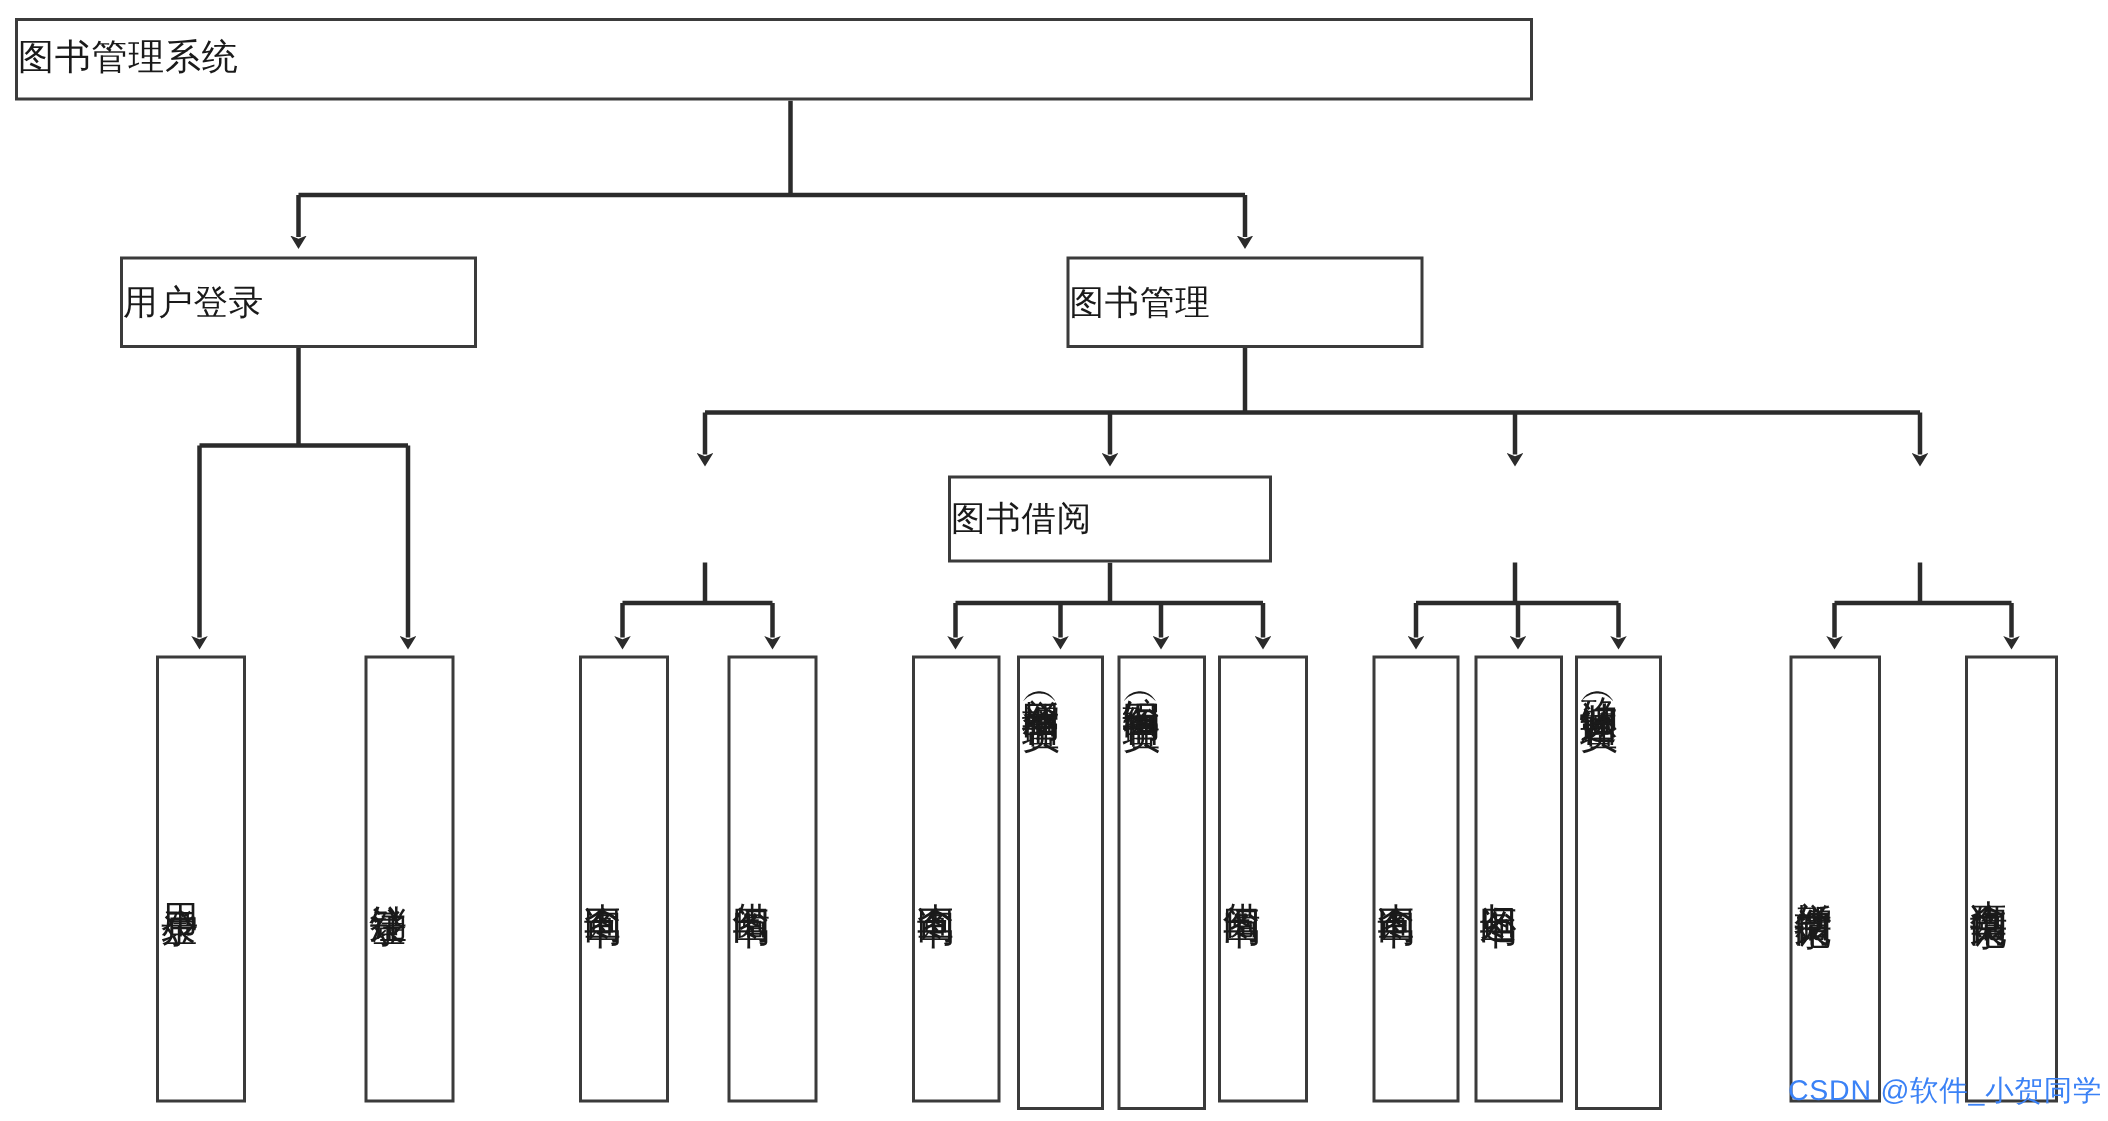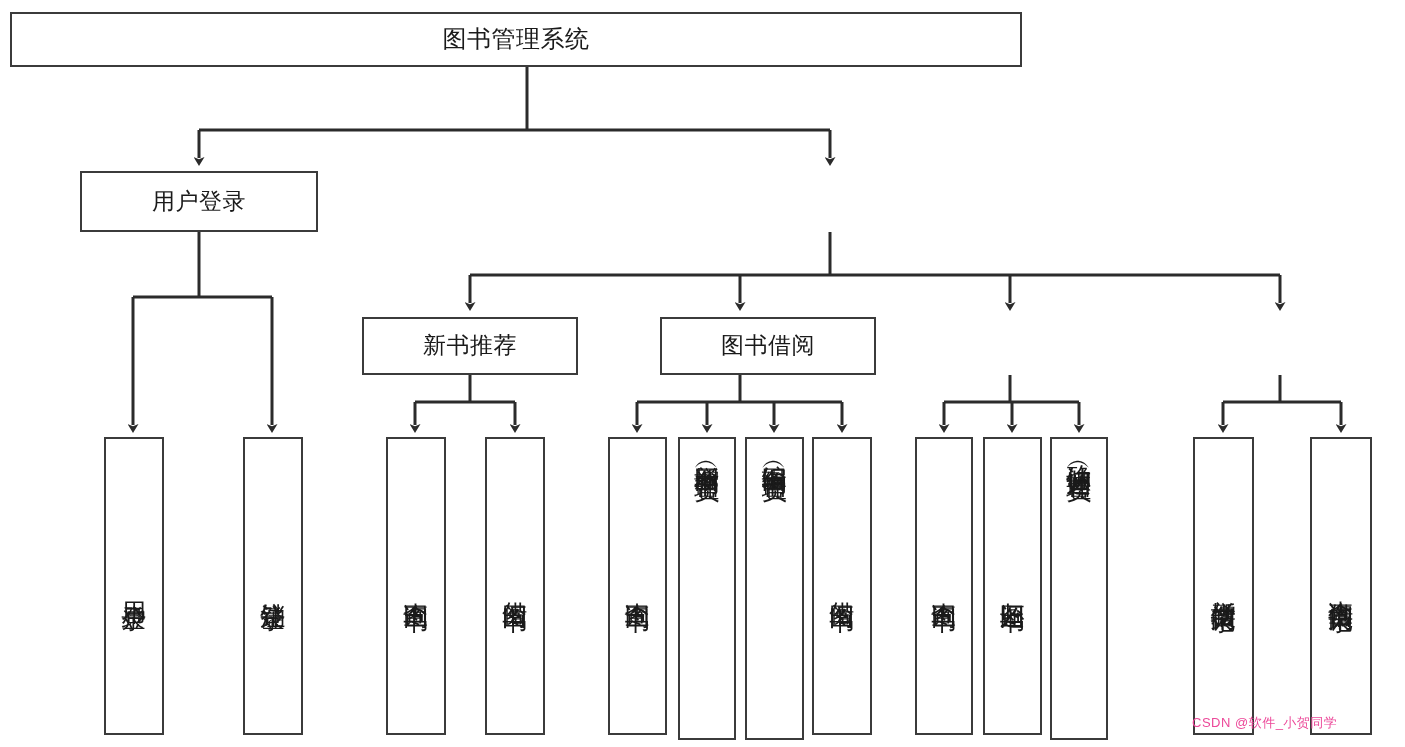--- a/index.html
+++ b/index.html
@@ -26,21 +26,21 @@
     height: 747px;
     pointer-events: none;
   }
   .node {
     position: absolute;
     box-sizing: border-box;
     background: #ffffff;
     border: 2.5px solid #3b3b3b;
     display: flex;
     align-items: center;
-    justify-content: center;
+    justify-content: flex-start;
     color: #1a1a1a;
   }
   .node .label {
     display: block;
     text-align: center;
     line-height: 1.18;
     letter-spacing: 0.5px;
     white-space: nowrap;
   }
   
@@ -61,22 +61,22 @@
   .v-node {
     align-items: flex-start;
     padding-top: 6px;
   }
   .v-node.centered {
     align-items: center;
     padding-top: 0;
   }
   .watermark {
     position: absolute;
-    font-size: 13px;
-    color: #ec4899;
+    font-size: 19px;
+    color: #3b82f6;
     white-space: nowrap;
     letter-spacing: 0.5px;
   }
 </style>
 </head>
 <body>
 
 <div id="canvas">
 
   <svg id="edges" viewBox="0 0 1405 747" width="1405" height="747">
@@ -130,26 +130,26 @@
   </svg>
 
   <div class="node h-node root" style="left:10px; top:12px; width:1012px; height:55px;">
     <span class="label">图书管理系统</span>
   </div>
 
   <div class="node h-node" style="left:80px; top:171px; width:238px; height:61px;">
     <span class="label">用户登录</span>
   </div>
 
-
-  <div class="node h-node" style="left:362px; top:317px; width:216px; height:58px;">
-    <span class="label">新书推荐</span>
-  </div>
-
-  <div class="node h-node" style="left:632px; top:317px; width:216px; height:58px;margin-left:28px;">
+  <div class="node h-node" style="left:711px; top:171px; width:238px; height:61px;">
+    <span class="label">图书管理</span>
+  </div>
+
+
+  <div class="node h-node" style="left:632px; top:317px; width:216px; height:58px;">
     <span class="label">图书借阅</span>
   </div>
 
 
 
   <div class="node v-node centered" style="left:104px; top:437px; width:60px; height:298px;">
     <span class="label">用户登录</span>
   </div>
 
   <div class="node v-node centered" style="left:243px; top:437px; width:60px; height:298px;">

